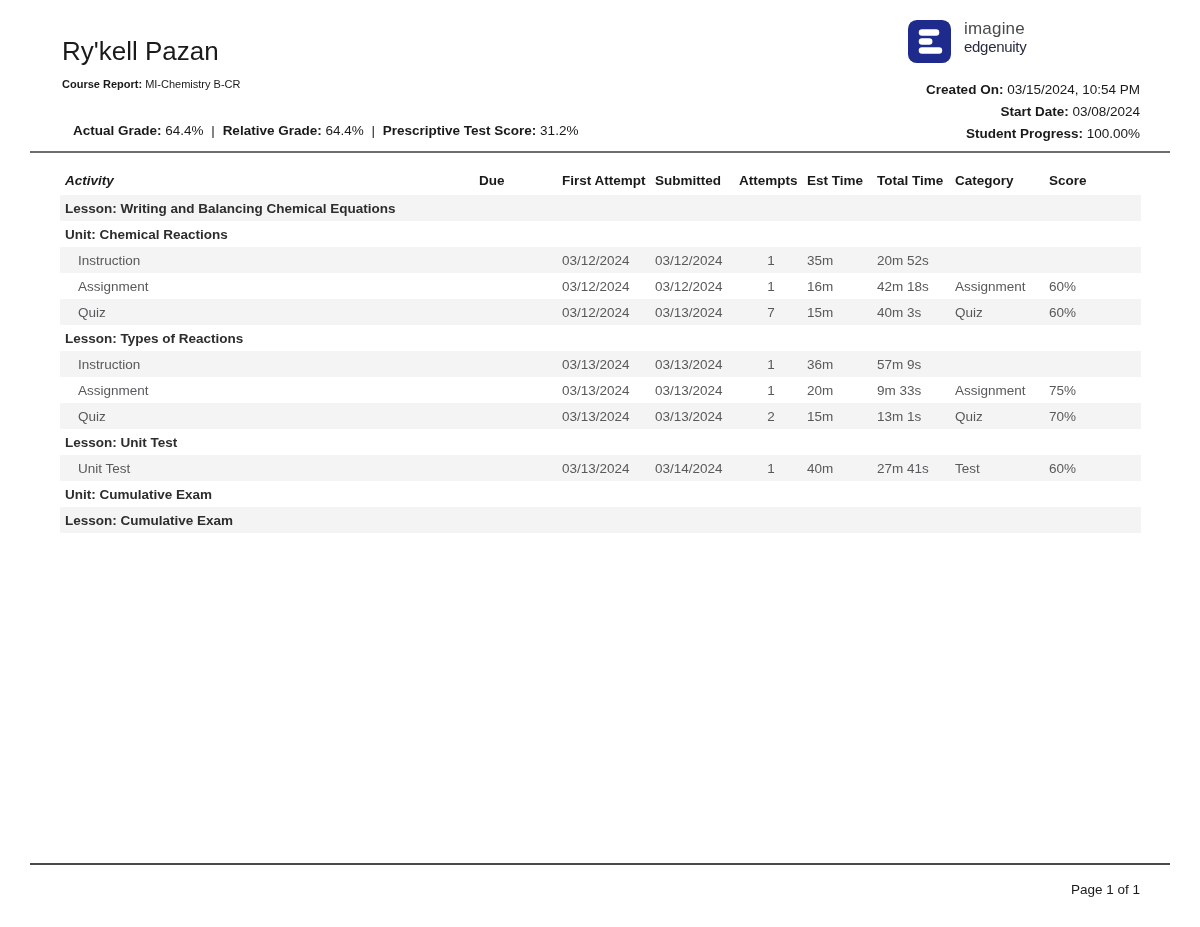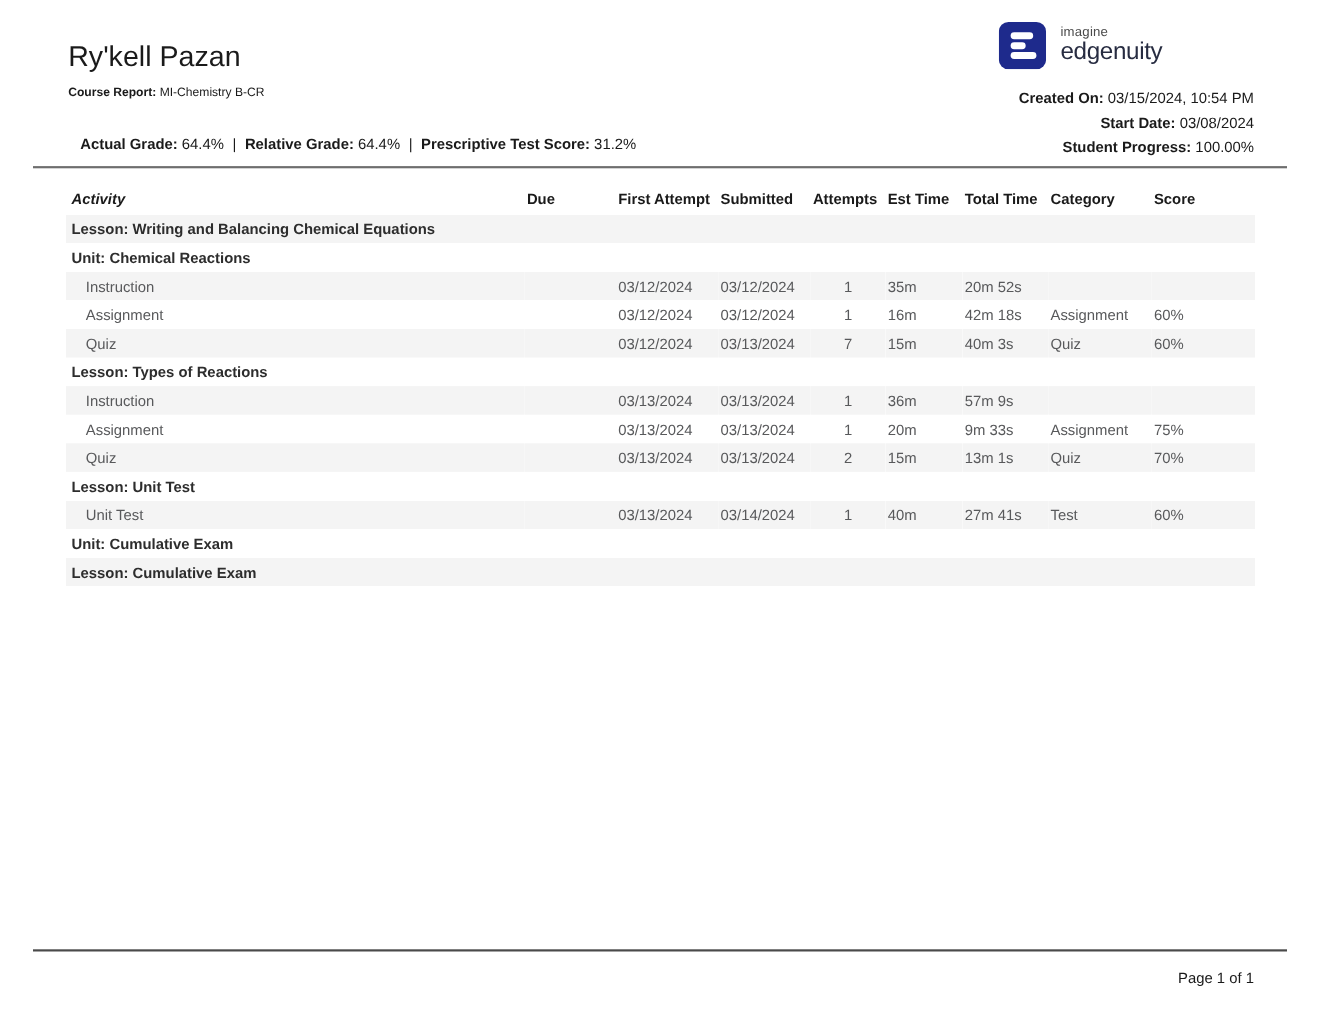--- a/index.html
+++ b/index.html
@@ -10,22 +10,22 @@
   .title { position: absolute; left: 62px; top: 36px; font-size: 26px; font-weight: 400; color: #1a1a1a; }
   .course-line { position: absolute; left: 62px; top: 78px; font-size: 11px; }
   .grades-line { position: absolute; left: 73px; top: 123px; font-size: 13.5px; }
   .lbl { font-weight: 700; }
   .sep { padding: 0 4px; color: #1a1a1a; }
 
   .meta { position: absolute; right: 60px; top: 79px; text-align: right; font-size: 13.5px; line-height: 22px; }
 
   .logo { position: absolute; left: 908px; top: 20px; display: flex; align-items: flex-start; gap: 13px; }
   .logo-text { padding-top: 2px; }
-  .logo-imagine { font-size: 12px; color: #4a4a4a; line-height: 14px; letter-spacing: 0.2px; }
-  .logo-edgenuity { font-size: 22px; color: #272c41; font-weight: 500; line-height: 22px; letter-spacing: -0.3px; }
+  .logo-imagine { font-size: 17px; color: #4a4a4a; line-height: 14px; letter-spacing: 0.2px; }
+  .logo-edgenuity { font-size: 15px; color: #272c41; font-weight: 500; line-height: 22px; letter-spacing: -0.3px; }
 
   .divider-top { position: absolute; left: 30px; top: 151px; width: 1140px; height: 2px; background: #6e6e6e; }
   .divider-bottom { position: absolute; left: 30px; top: 863px; width: 1140px; height: 2px; background: #4a4a4a; }
   .page-number { position: absolute; right: 60px; top: 882px; font-size: 13.5px; color: #1a1a1a; }
 
   table.report { position: absolute; left: 60px; top: 165px; width: 1081px; border-collapse: collapse; table-layout: fixed; font-size: 13.5px; }
   table.report th { text-align: left; font-weight: 700; color: #1a1a1a; height: 30px; vertical-align: middle; padding: 0 2px; white-space: nowrap; }
   table.report th.col-activity { padding-left: 5px; font-style: italic; }
   table.report td { height: 26px; vertical-align: middle; padding: 0 2px; color: #58595b; white-space: nowrap; overflow: hidden; }
   table.report td.center { text-align: center; }

